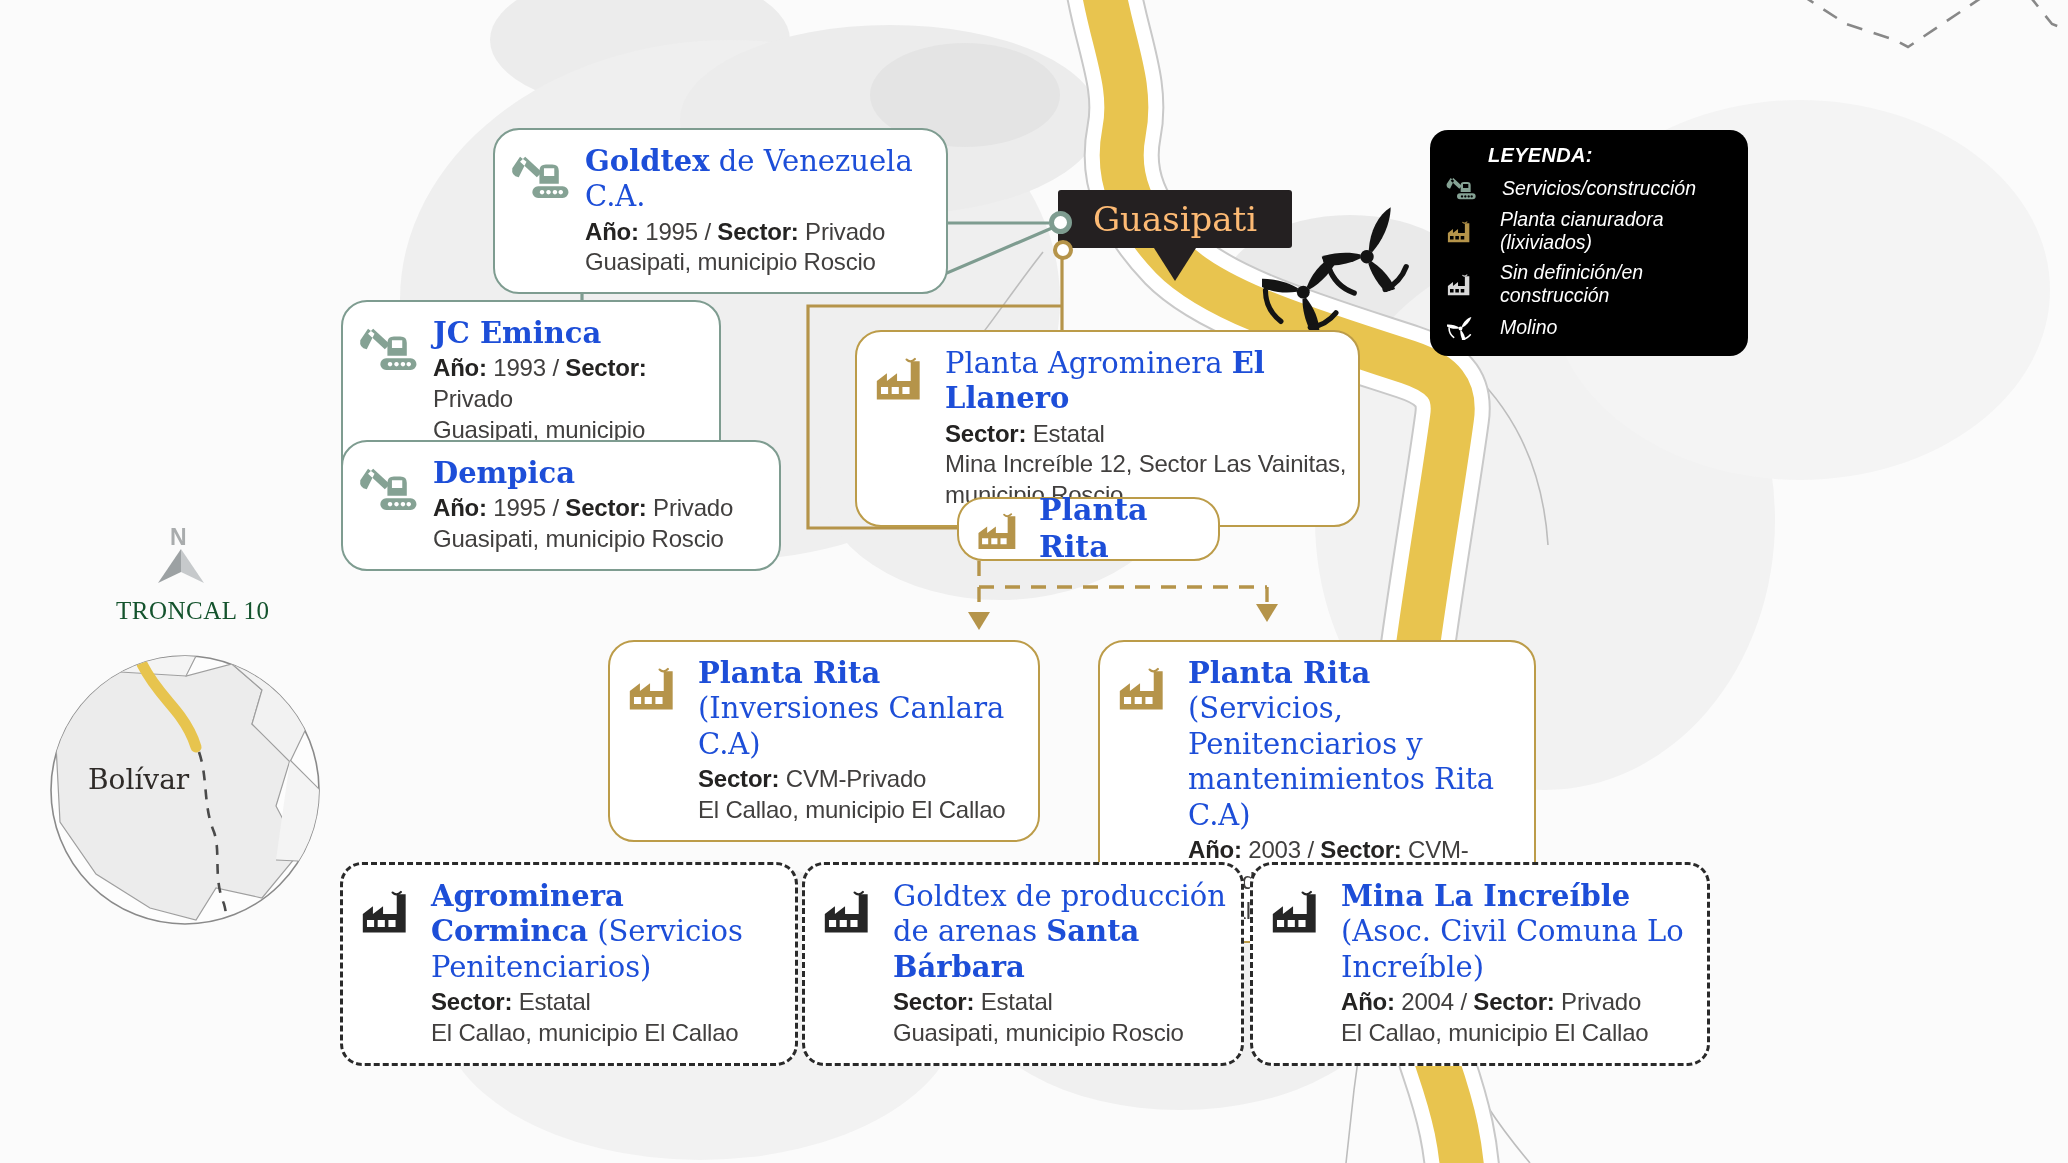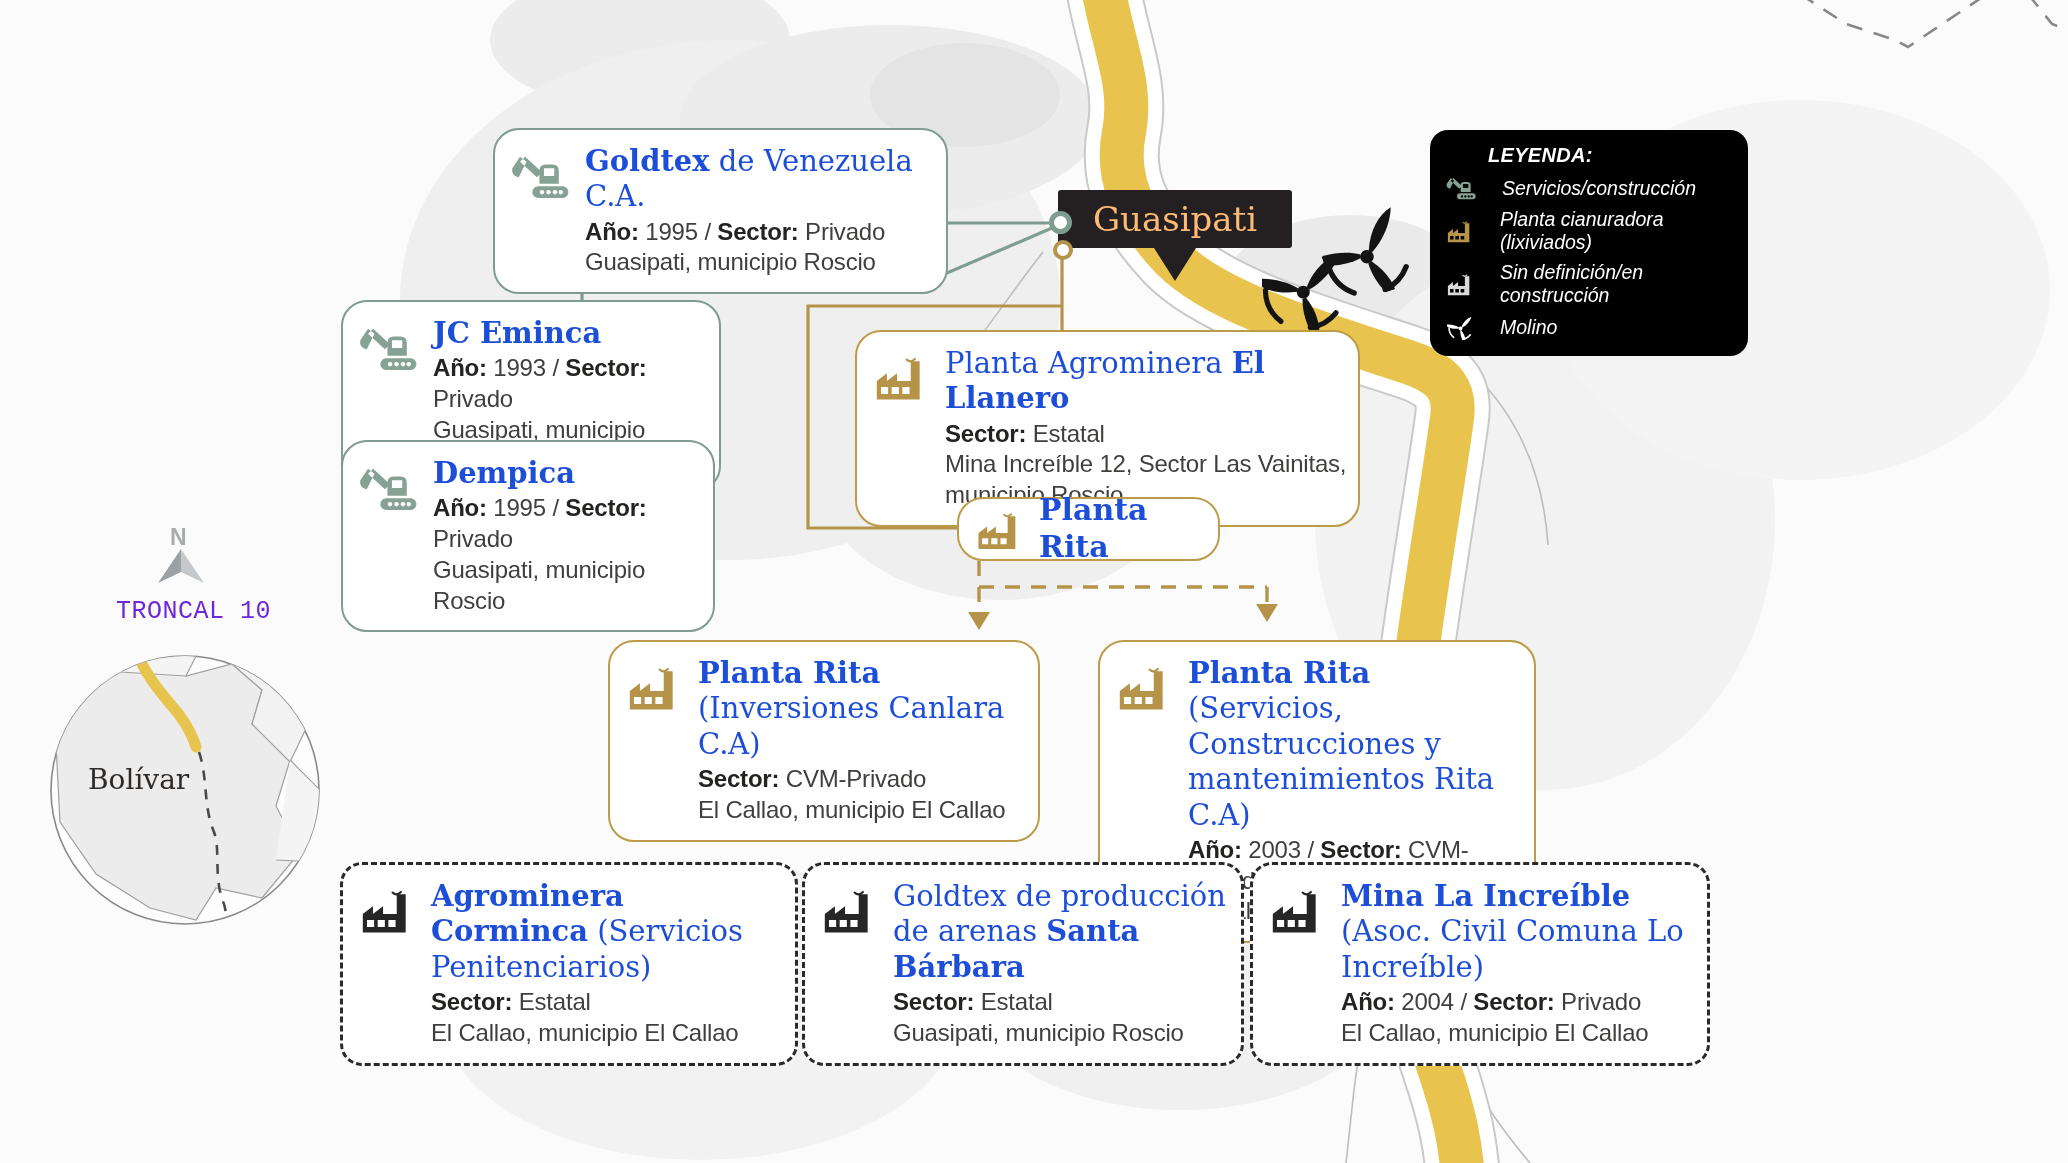--- a/index.html
+++ b/index.html
@@ -63,22 +63,22 @@
     padding:14px 16px 16px 16px;font-style:italic;
   }
   .legend-title{font-size:20px;font-weight:700;margin:0 0 8px 42px;letter-spacing:0.3px;}
   .legend-row{display:flex;align-items:center;gap:24px;margin-top:7px;}
   .legend-row .licon{flex:0 0 30px;display:flex;justify-content:center;}
   .legend-row .llabel{font-size:19.5px;}
 
   
   .lbl-troncal{
     position:absolute;left:116px;top:597px;z-index:1;
-    font-family:Liberation Mono, monospace;font-size:25px;
-    letter-spacing:0.5px;color:#6d28d9;
+    font-family:Liberation Serif, serif;font-size:25px;
+    letter-spacing:0.5px;color:#14532d;
   }
   .lbl-bolivar{
     position:absolute;left:88px;top:763px;z-index:1;
     font-family:"DejaVu Serif","Liberation Serif",serif;font-size:28px;color:#2F2B28;
   }
   .lbl-n{
     position:absolute;left:170px;top:524px;z-index:1;
     font-size:23px;font-weight:700;color:#A9ACAD;
   }
   .turbine{position:absolute;z-index:1;color:#141414;}
@@ -261,21 +261,21 @@
         <use href="#excavator"></use>
       </svg>
     </span>
   <div>
     <h3 class="title"><b>JC Eminca</b></h3>
     <p class="meta"><b>Año:</b><span> 1993 / </span><b>Sector:</b><span> Privado</span></p>
     <p class="loc">Guasipati, municipio Roscio</p>
   </div>
 </article>
 
-<article class="card solid-teal" style="left:341px;top:440px;width:374px;">
+<article class="card solid-teal" style="left:341px;top:440px;width:440px;">
   <span class="icon ic-teal">
       <svg width="62" height="50">
         <use href="#excavator"></use>
       </svg>
     </span>
   <div>
     <h3 class="title"><b>Dempica</b></h3>
     <p class="meta"><b>Año:</b><span> 1995 / </span><b>Sector:</b><span> Privado</span></p>
     <p class="loc">Guasipati, municipio Roscio</p>
   </div>
@@ -317,21 +317,21 @@
   </div>
 </article>
 
 <article class="card solid-gold" style="left:1098px;top:640px;width:438px;">
   <span class="icon ic-gold">
       <svg width="60" height="50">
         <use href="#factory"></use>
       </svg>
     </span>
   <div>
-    <h3 class="title"><b>Planta Rita</b><span> (Servicios, Construcciones y mantenimientos Rita C.A)</span></h3>
+    <h3 class="title"><b>Planta Rita</b><span> (Servicios, Penitenciarios y mantenimientos Rita C.A)</span></h3>
     <p class="meta"><b>Año:</b><span> 2003 / </span><b>Sector:</b><span> CVM-Privado</span></p>
     <p class="loc">El Callao, municipio El Callao</p>
   </div>
 </article>
 
 <article class="card dashed" style="left:340px;top:862px;width:458px;">
   <span class="icon ic-black">
       <svg width="60" height="50">
         <use href="#factory"></use>
       </svg>

